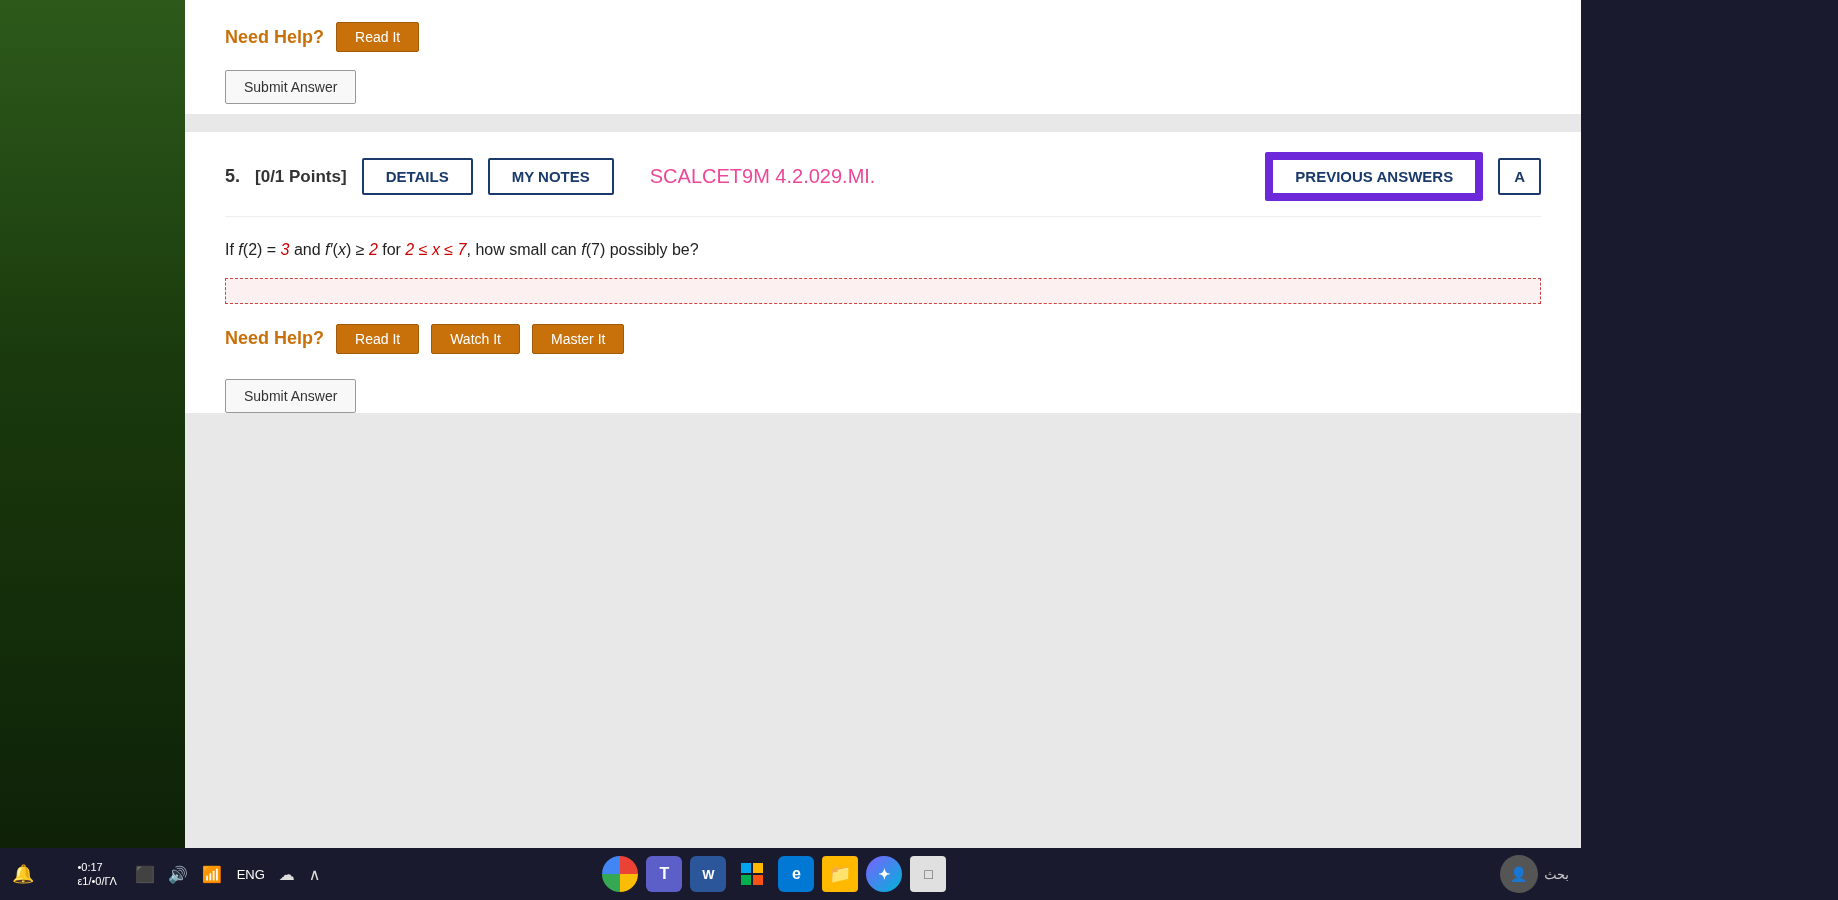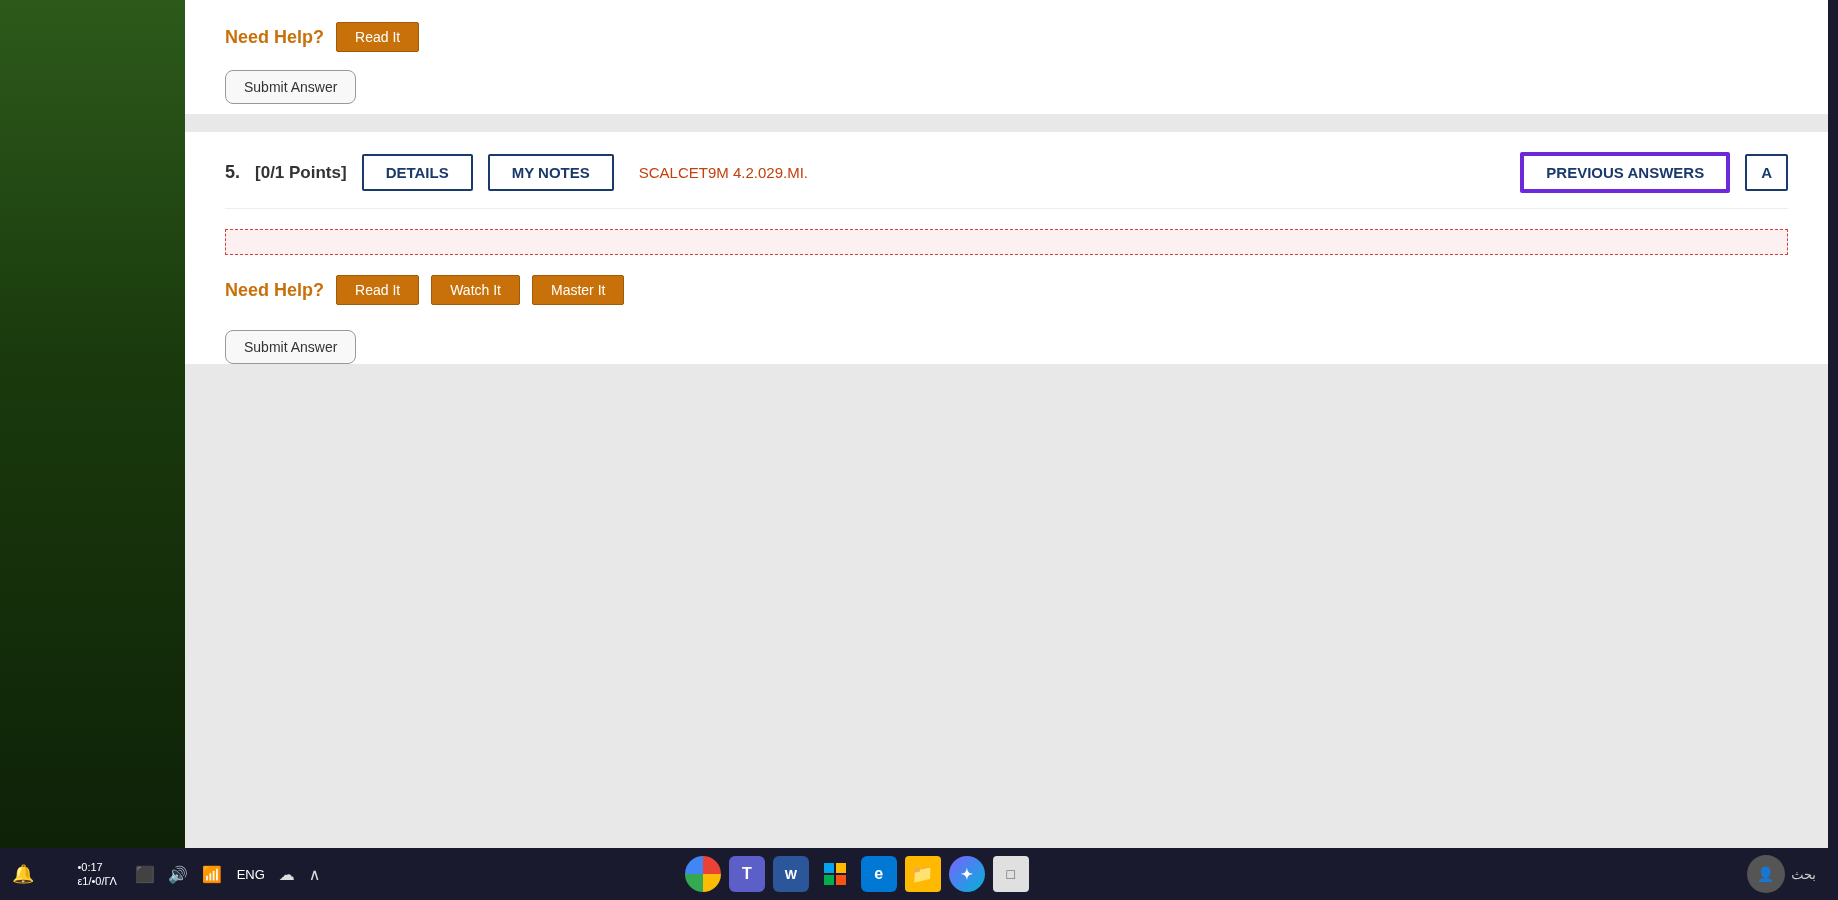--- a/index.html
+++ b/index.html
@@ -42,21 +42,21 @@
       border-radius: 2px;
     }
 
     .btn-submit {
       background: #f8f8f8;
       color: #333;
       border: 1px solid #999;
       padding: 8px 18px;
       font-size: 14px;
       cursor: pointer;
-      border-radius: 8px;
+      border-radius: 2px;
     }
 
     .problem-header {
       display: flex;
       align-items: center;
       gap: 15px;
       padding: 20px 0 15px 0;
       border-bottom: 1px solid #eee;
     }
 
@@ -71,27 +71,27 @@
       background: #fff;
       color: #1a3a6b;
       padding: 8px 22px;
       font-size: 15px;
       font-weight: bold;
       cursor: pointer;
       border-radius: 2px;
     }
 
     .problem-code {
-      font-size: 15px;
-      color: #c2410c;
-      margin-left: 10px;
+      font-size: 20px;
+      color: #ec4899;
+      margin-left: 21px;
     }
 
     .prev-answers-btn {
-      border: 4px solid #6d28d9;
+      border: 8px solid #6d28d9;
       background: #fff;
       color: #1a3a6b;
       padding: 8px 22px;
       font-size: 15px;
       font-weight: bold;
       cursor: pointer;
       border-radius: 2px;
       margin-left: auto;
     }
 
@@ -243,21 +243,21 @@
       display: flex;
       align-items: center;
       justify-content: center;
       color: #fff;
       font-size: 14px;
     }
 
     .full-layout {
       display: flex;
       flex-direction: column;
-      width: 1828px;
+      width: 1581px;
       height: 900px;
       position: relative;
     }
 
     .content-wrapper {
       display: flex;
       flex: 1;
       height: calc(900px - 52px);
     }
 
@@ -312,20 +312,23 @@
             <span class="problem-number">5.</span>
             <span class="points-badge">[0/1 Points]</span>
             <button class="tab-btn">DETAILS</button>
             <button class="tab-btn">MY NOTES</button>
             <span class="problem-code">SCALCET9M 4.2.029.MI.</span>
             <button class="prev-answers-btn">PREVIOUS ANSWERS</button>
             <button class="more-btn">A</button>
           </div>
 
           <div class="problem-body">
+            <div class="problem-text">
+              If <em>f</em>(2) = <span class="math-highlight">3</span> and <em>f′</em>(<em>x</em>) ≥ <span class="math-highlight">2</span> for <span class="math-highlight">2 ≤ <em>x</em> ≤ 7</span>, how small can <em>f</em>(7) possibly be?
+            </div>
 
 
             <div class="feedback-box">
             </div>
 
             <div class="need-help-row-2">
               <span class="need-help-label">Need Help?</span>
               <button class="btn-orange">Read It</button>
               <button class="btn-orange">Watch It</button>
               <button class="btn-orange">Master It</button>

